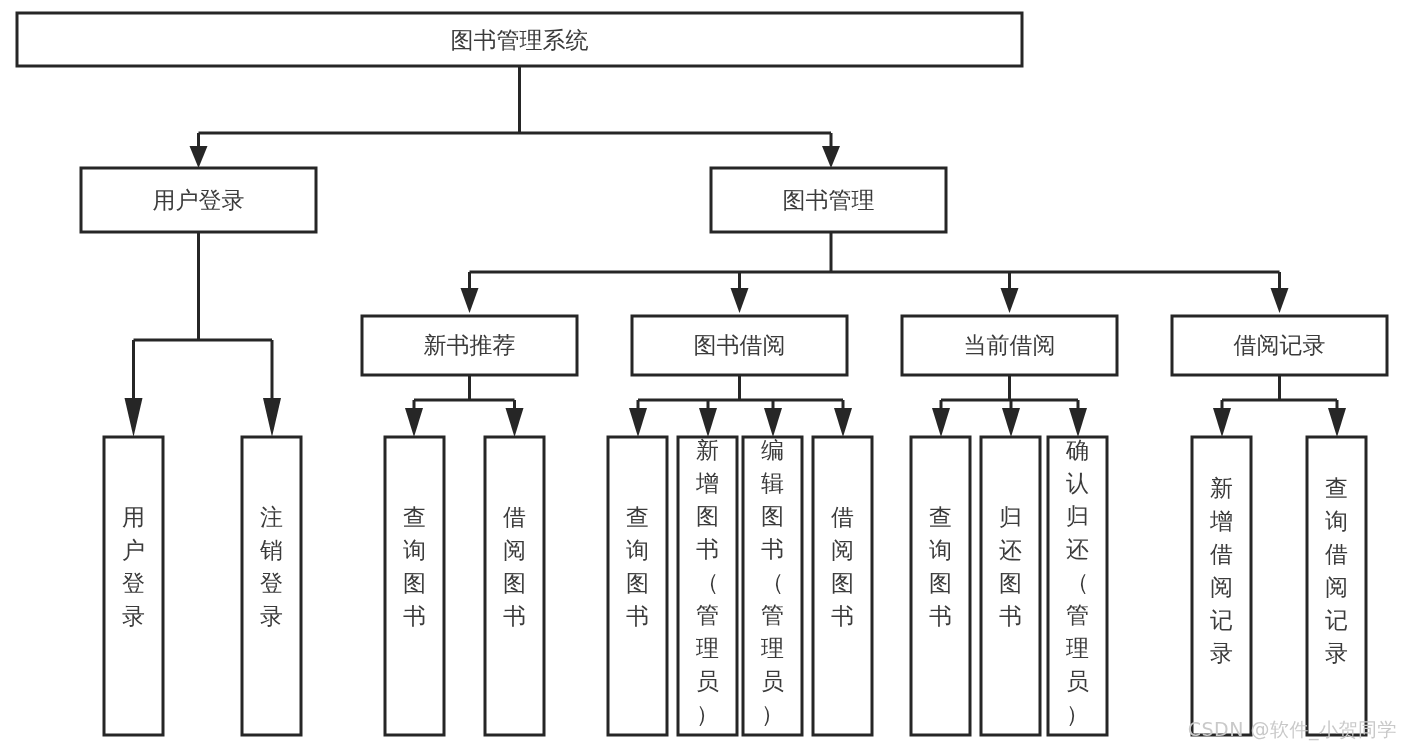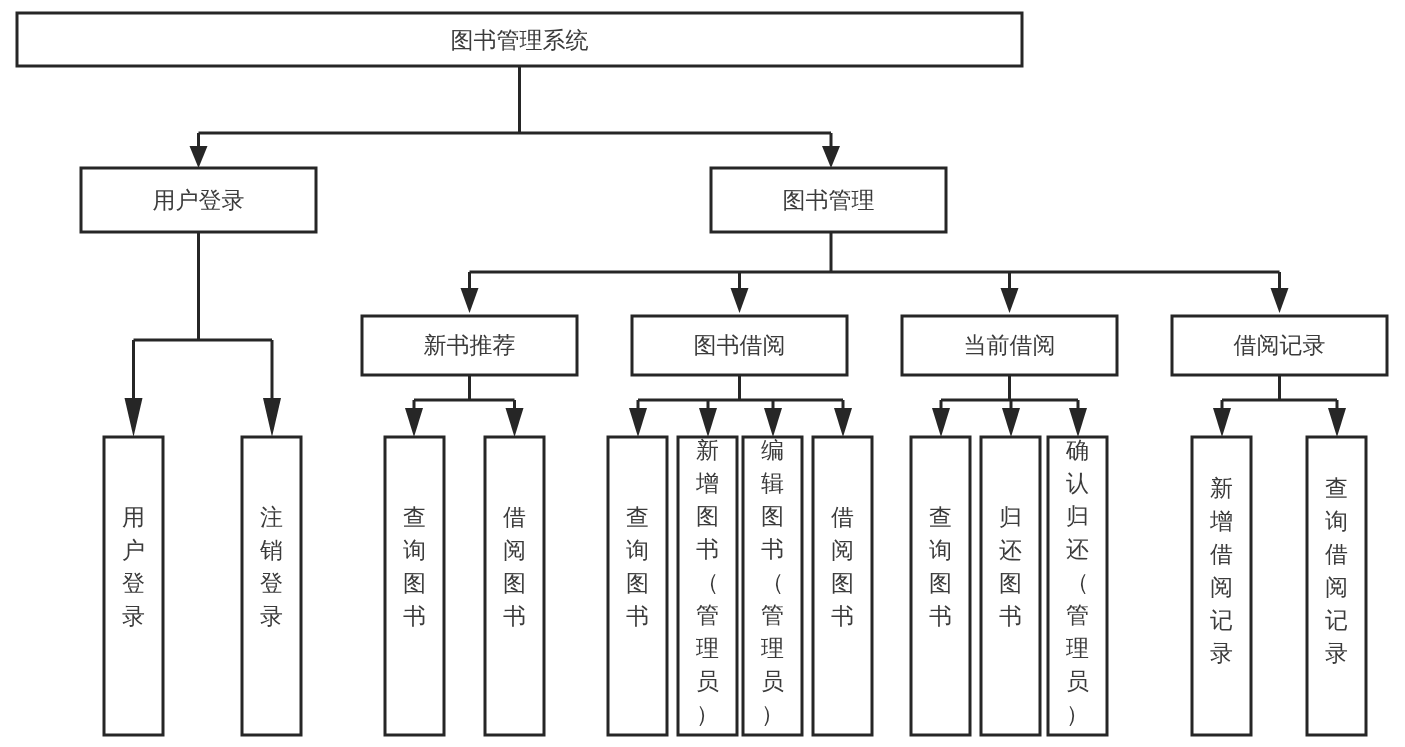--- a/index.html
+++ b/index.html
@@ -189,13 +189,14 @@
       <rect class="node-box" x="1192" y="437" width="59" height="298"></rect>
       <text class="node-label-vert" x="1221.5" y="496"><tspan x="1221.5" y="496">新</tspan><tspan x="1221.5" y="529">增</tspan><tspan x="1221.5" y="562">借</tspan><tspan x="1221.5" y="595">阅</tspan><tspan x="1221.5" y="628">记</tspan><tspan x="1221.5" y="661">录</tspan></text>
     </g>
     <g>
       <rect class="node-box" x="1307" y="437" width="59" height="298"></rect>
       <text class="node-label-vert" x="1336.5" y="496"><tspan x="1336.5" y="496">查</tspan><tspan x="1336.5" y="529">询</tspan><tspan x="1336.5" y="562">借</tspan><tspan x="1336.5" y="595">阅</tspan><tspan x="1336.5" y="628">记</tspan><tspan x="1336.5" y="661">录</tspan></text>
     </g>
 
   </svg>
 
+  <div class="watermark">CSDN @软件_小贺同学</div>
 </div>
 
 </body></html>

